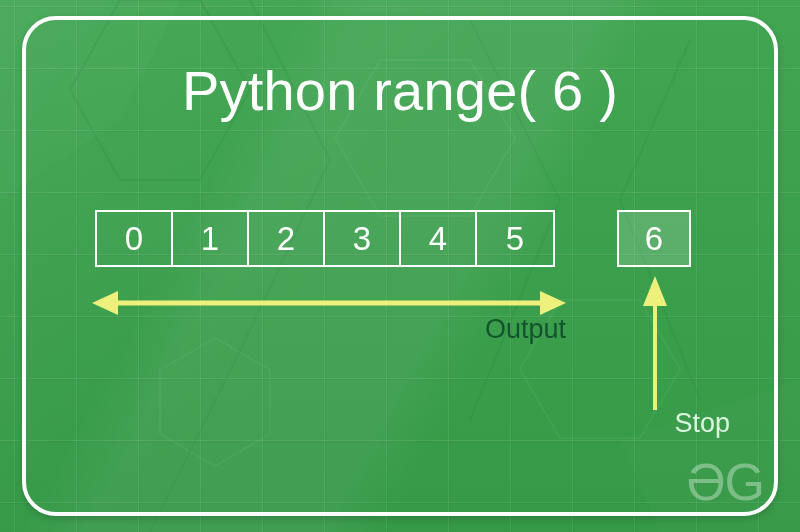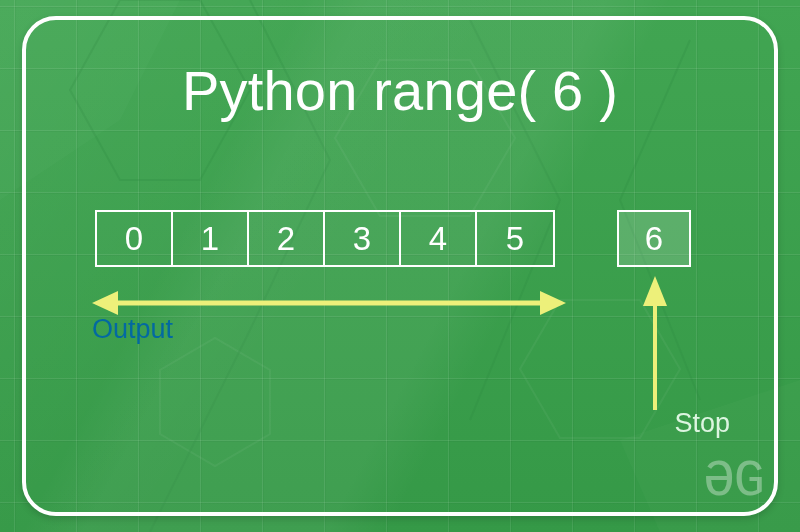--- a/index.html
+++ b/index.html
@@ -144,22 +144,22 @@
     left: 92px;
     top: 288px;
     width: 474px;
     height: 30px;
   }
   .outlabel {
     position: absolute;
     left: 92px;
     top: 314px;
     width: 474px;
-    text-align: left;
-    color: #0369a1;
+    text-align: right;
+    color: #14532d;
     font-size: 27px;
     font-weight: 300;
   }
 
   
   .uparrow {
     position: absolute;
     left: 638px;
     top: 276px;
     width: 34px;
@@ -174,21 +174,21 @@
     color: #dcf5e0;
     font-size: 27px;
     font-weight: 300;
   }
 
   
   .watermark {
     position: absolute;
     right: 36px;
     bottom: 24px;
-    font-family: Liberation Mono, monospace;
+    font-family: Liberation Sans, sans-serif;
     font-size: 52px;
     color: rgba(255,255,255,0.34);
     letter-spacing: -1px;
     line-height: 1;
     user-select: none;
   }
 </style>
 </head>
 <body>
 

